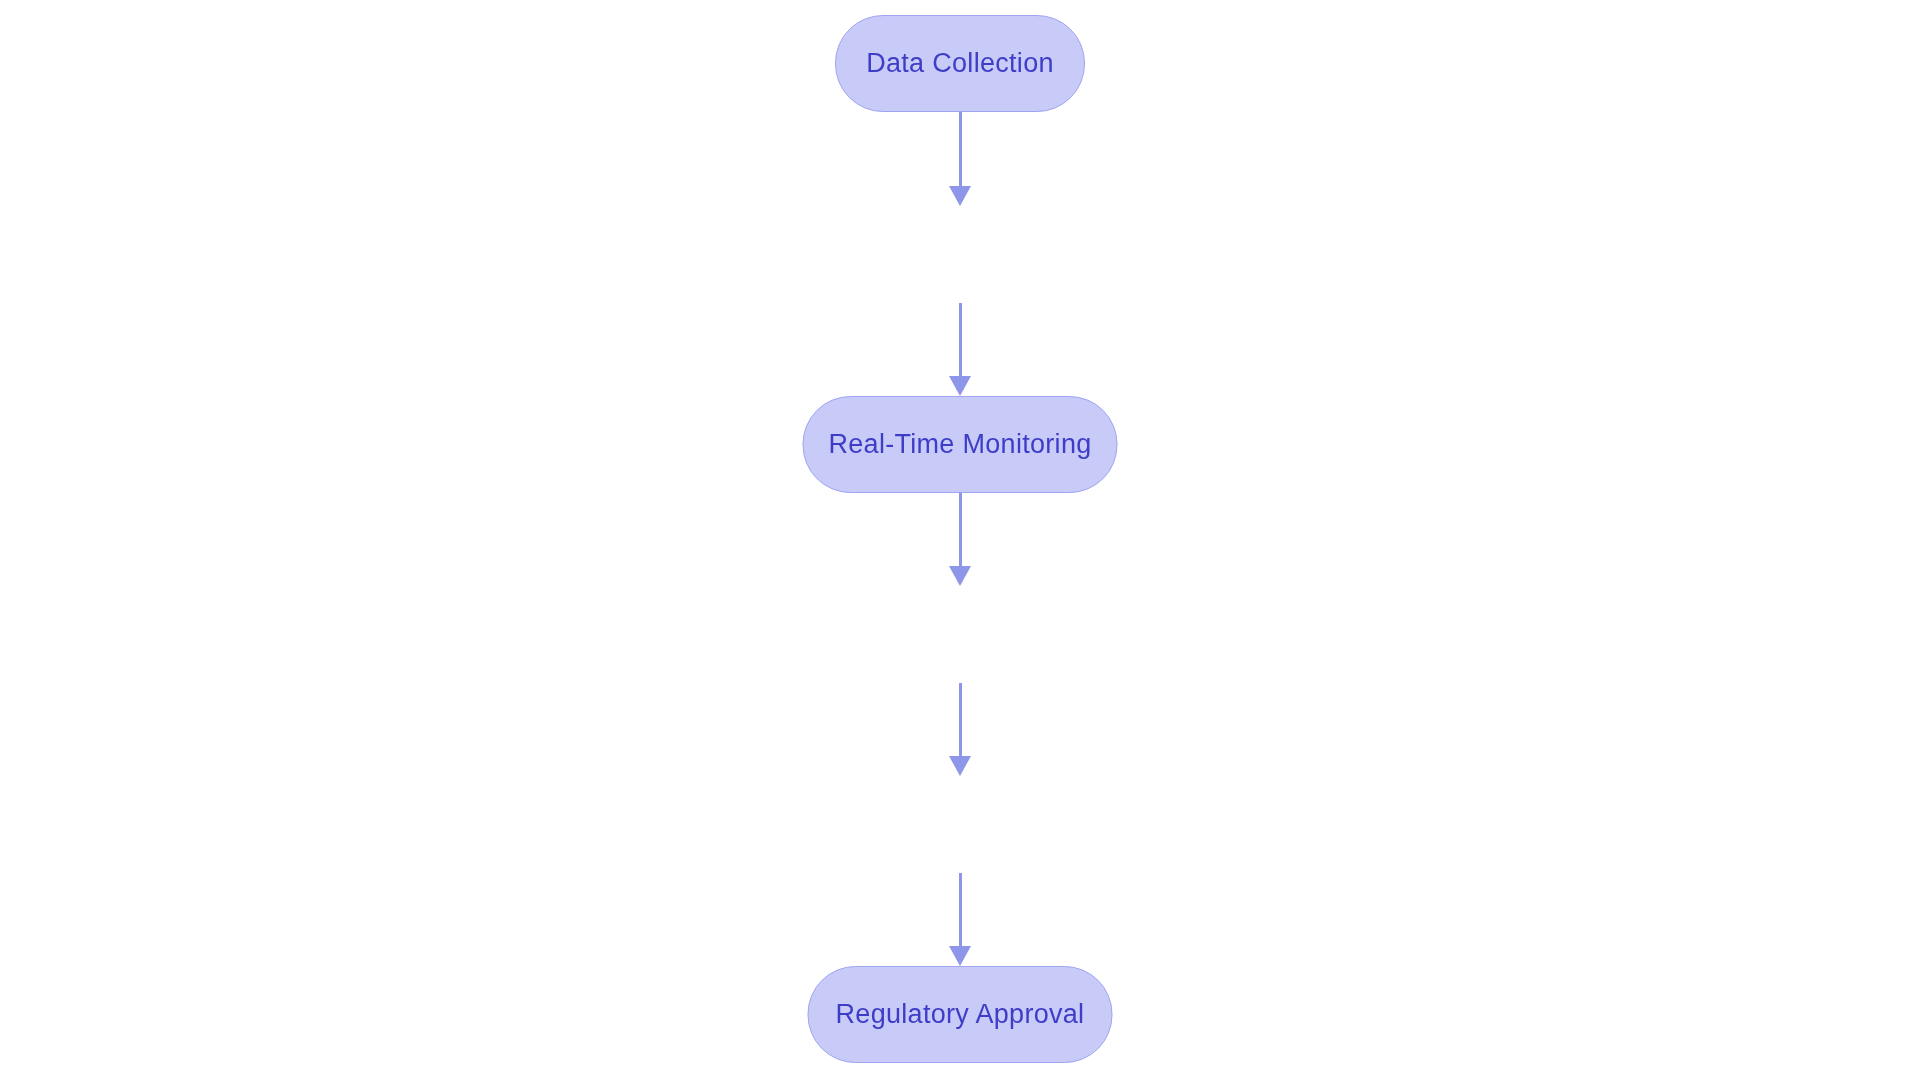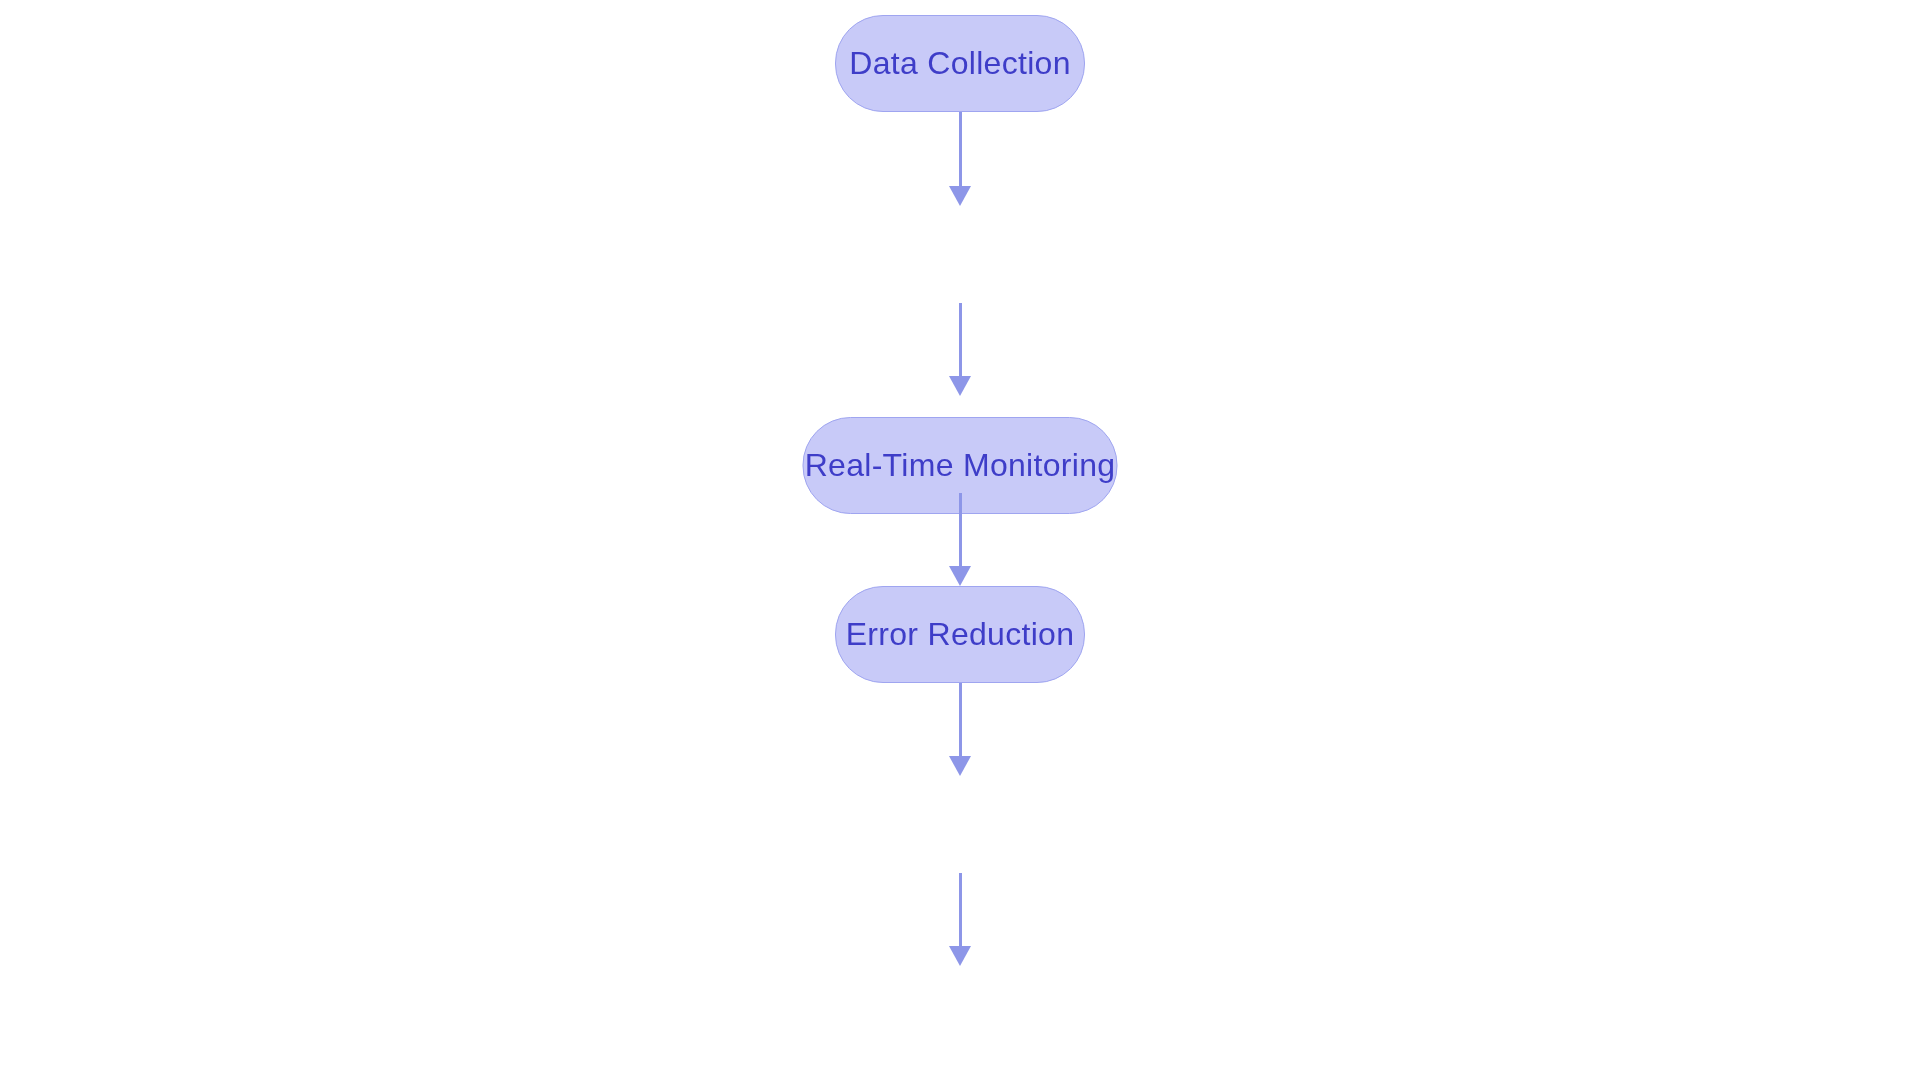--- a/index.html
+++ b/index.html
@@ -26,28 +26,28 @@
     left:50%;
     transform:translateX(-50%);
     height:97px;
     border-radius:48px;
     background:var(--node-fill);
     border:1.6px solid var(--node-border);
     color:var(--node-text);
     display:flex;
     align-items:center;
     justify-content:center;
-    font-size:32px;
+    font-size:27px;
     letter-spacing:0.3px;
     white-space:nowrap;
     text-align:center;
   }
   .n1{top:15px;width:250px;}
   .n2{top:206px;width:316px;}
-  .n3{top:417px;width:315px;}
+  .n3{top:396px;width:315px;}
   .n4{top:586px;width:250px;}
   .n5{top:776px;width:313px;}
   .n6{top:966px;width:305px;}
 
   .arrow{
     position:absolute;
     left:50%;
     transform:translateX(-50%);
     display:flex;
     flex-direction:column;
@@ -88,27 +88,27 @@
     <div class="head"></div>
   </div>
 
   <div class="node n3">Real-Time Monitoring</div>
 
   <div class="arrow a3">
     <div class="shaft"></div>
     <div class="head"></div>
   </div>
 
-  <div class="node n4">Error Reduction</div>
 
   <div class="arrow a4">
     <div class="shaft"></div>
     <div class="head"></div>
   </div>
 
 
   <div class="arrow a5">
     <div class="shaft"></div>
     <div class="head"></div>
   </div>
 
+  <div class="node n6">Regulatory Approval</div>
 
 </div>
 
 </body></html>

